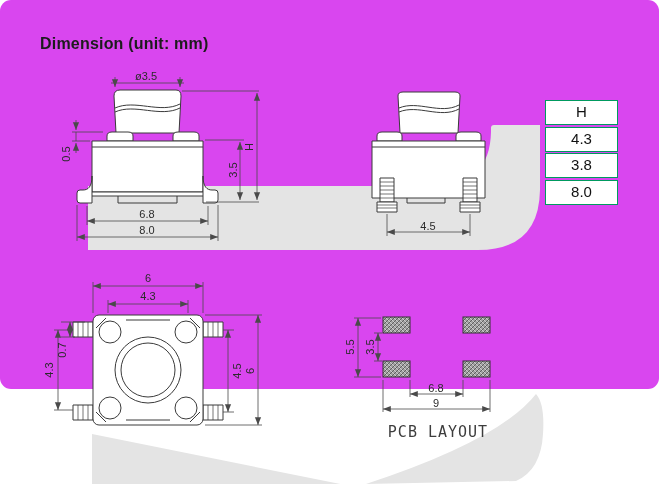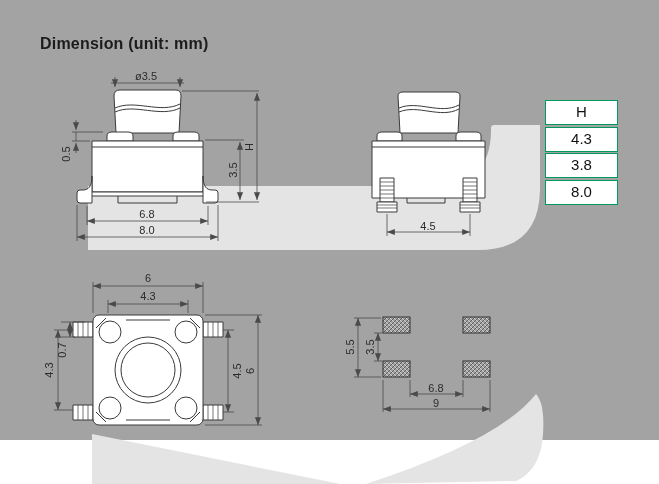--- a/index.html
+++ b/index.html
@@ -1,18 +1,18 @@
 <!DOCTYPE html>
 <html><head>
 <meta charset="utf-8">
 <style>
   * { box-sizing: border-box; margin: 0; padding: 0; }
   html,body { width:659px; height:484px; background:#fff; overflow:hidden; }
-  .canvas { position:relative; width:659px; height:440px; background:#a3a3a3;
-            font-family:"Liberation Sans",sans-serif; }
+  .canvas { position:relative; width:659px; height:389px; background:#d946ef;
+            font-family:"Liberation Sans",sans-serif;border-radius:11px; }
   .title { position:absolute; left:40px; top:35px; font-size:16px; font-weight:bold;
            color:#1c1c1c; letter-spacing:0.2px; }
   .lbl { position:absolute; font:11px/1 "Liberation Sans",sans-serif; color:#2b2b2b;
          white-space:nowrap; transform:translate(-50%,-50%); }
   .lbl.v { transform:translate(-50%,-50%) rotate(-90deg); }
   .pcb-caption { position:absolute; font:15px/1 "DejaVu Sans Mono",monospace;
                  color:#3d3d3d; letter-spacing:1px; transform:translate(-50%,-50%); }
   .spec-table { position:absolute; left:545px; top:100px; width:73px;
                 display:flex; flex-direction:column; gap:1.5px; }
   .spec-row { height:25px; border:1.3px solid #009a5e; background:#fff;
@@ -186,20 +186,21 @@
   <span class="lbl" style="left:148px;top:296px">4.3</span>
   <span class="lbl v" style="left:62px;top:350px">0.7</span>
   <span class="lbl v" style="left:49px;top:370px">4.3</span>
   <span class="lbl v" style="left:237px;top:371px">4.5</span>
   <span class="lbl v" style="left:250px;top:371px">6</span>
 
   <span class="lbl v" style="left:350px;top:347px">5.5</span>
   <span class="lbl v" style="left:370px;top:347px">3.5</span>
   <span class="lbl" style="left:436px;top:388px">6.8</span>
   <span class="lbl" style="left:436px;top:403px">9</span>
+  <span class="pcb-caption" style="left:438px;top:432px">PCB LAYOUT</span>
 
   <div class="spec-table">
     <div class="spec-row">H</div>
     <div class="spec-row">4.3</div>
     <div class="spec-row">3.8</div>
     <div class="spec-row">8.0</div>
   </div>
 
 </div>
 

